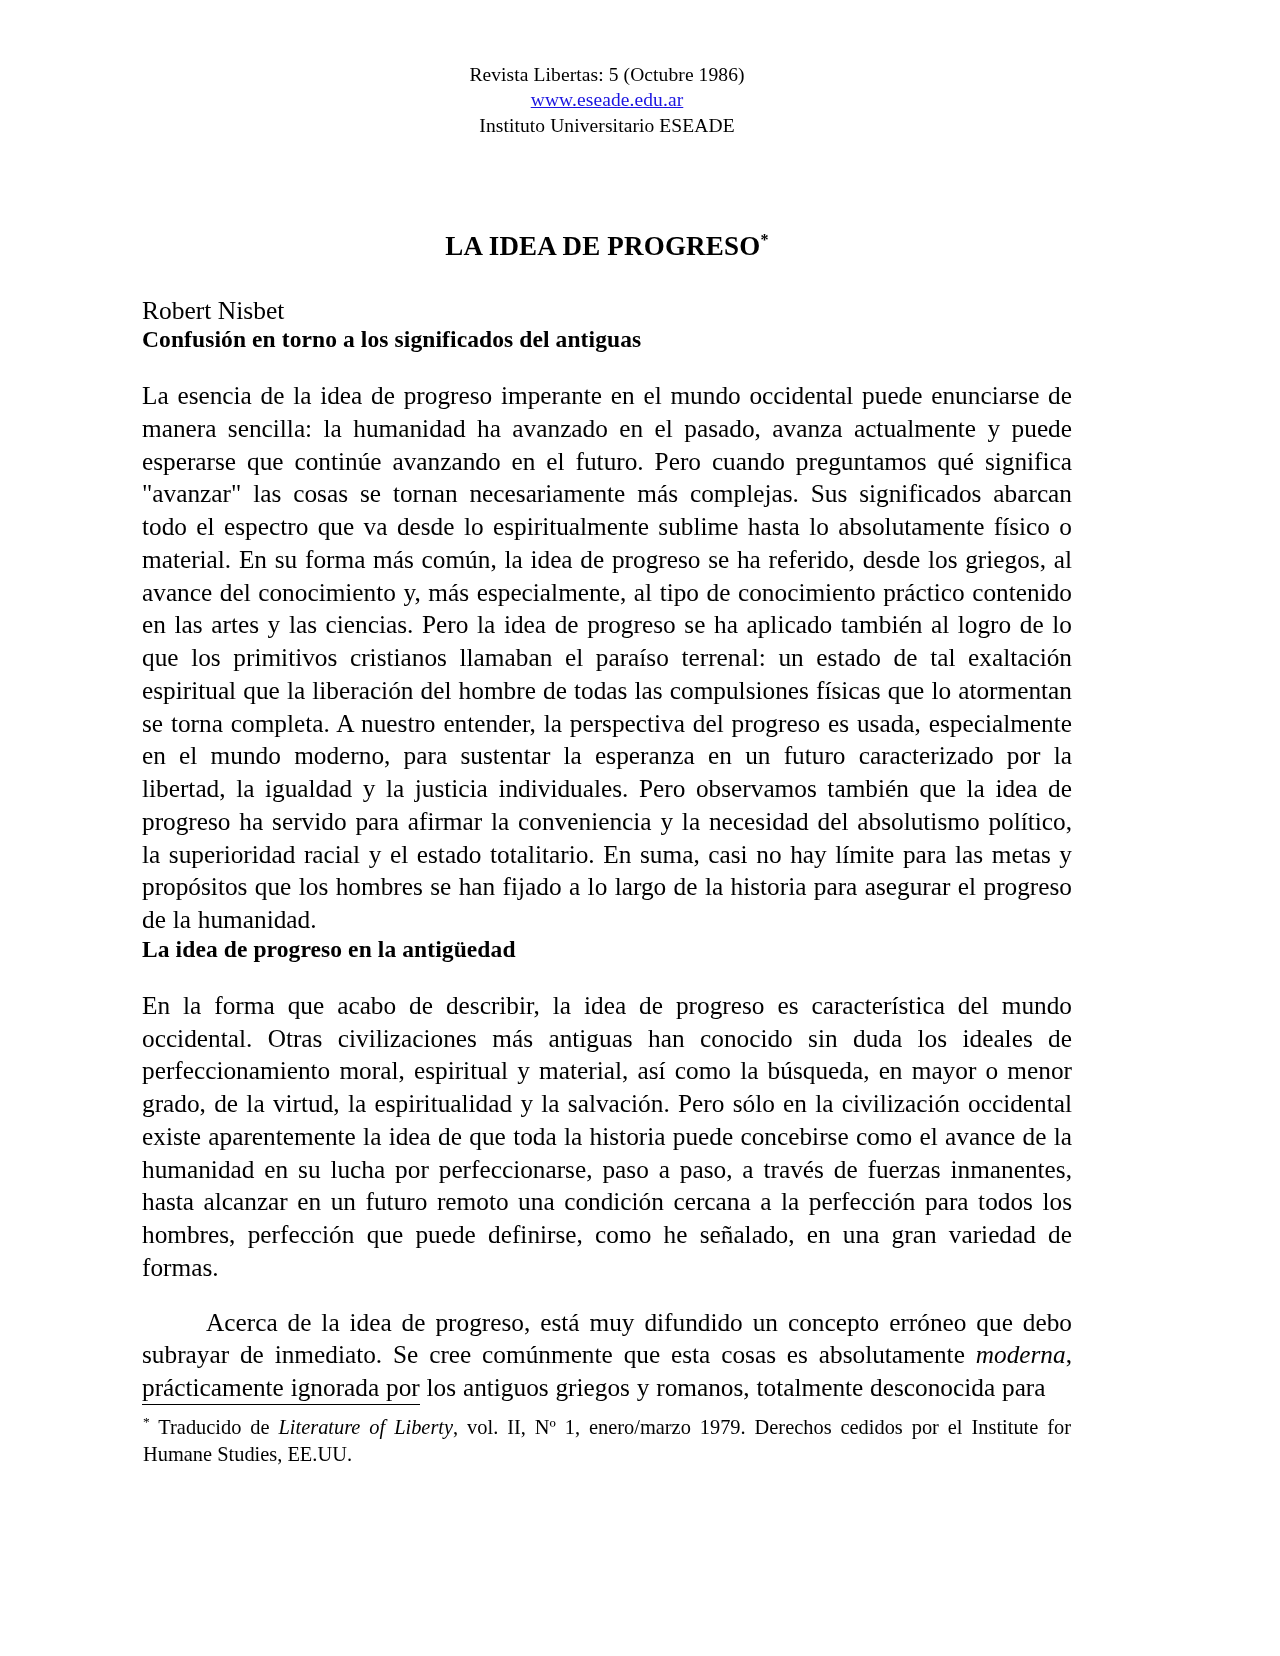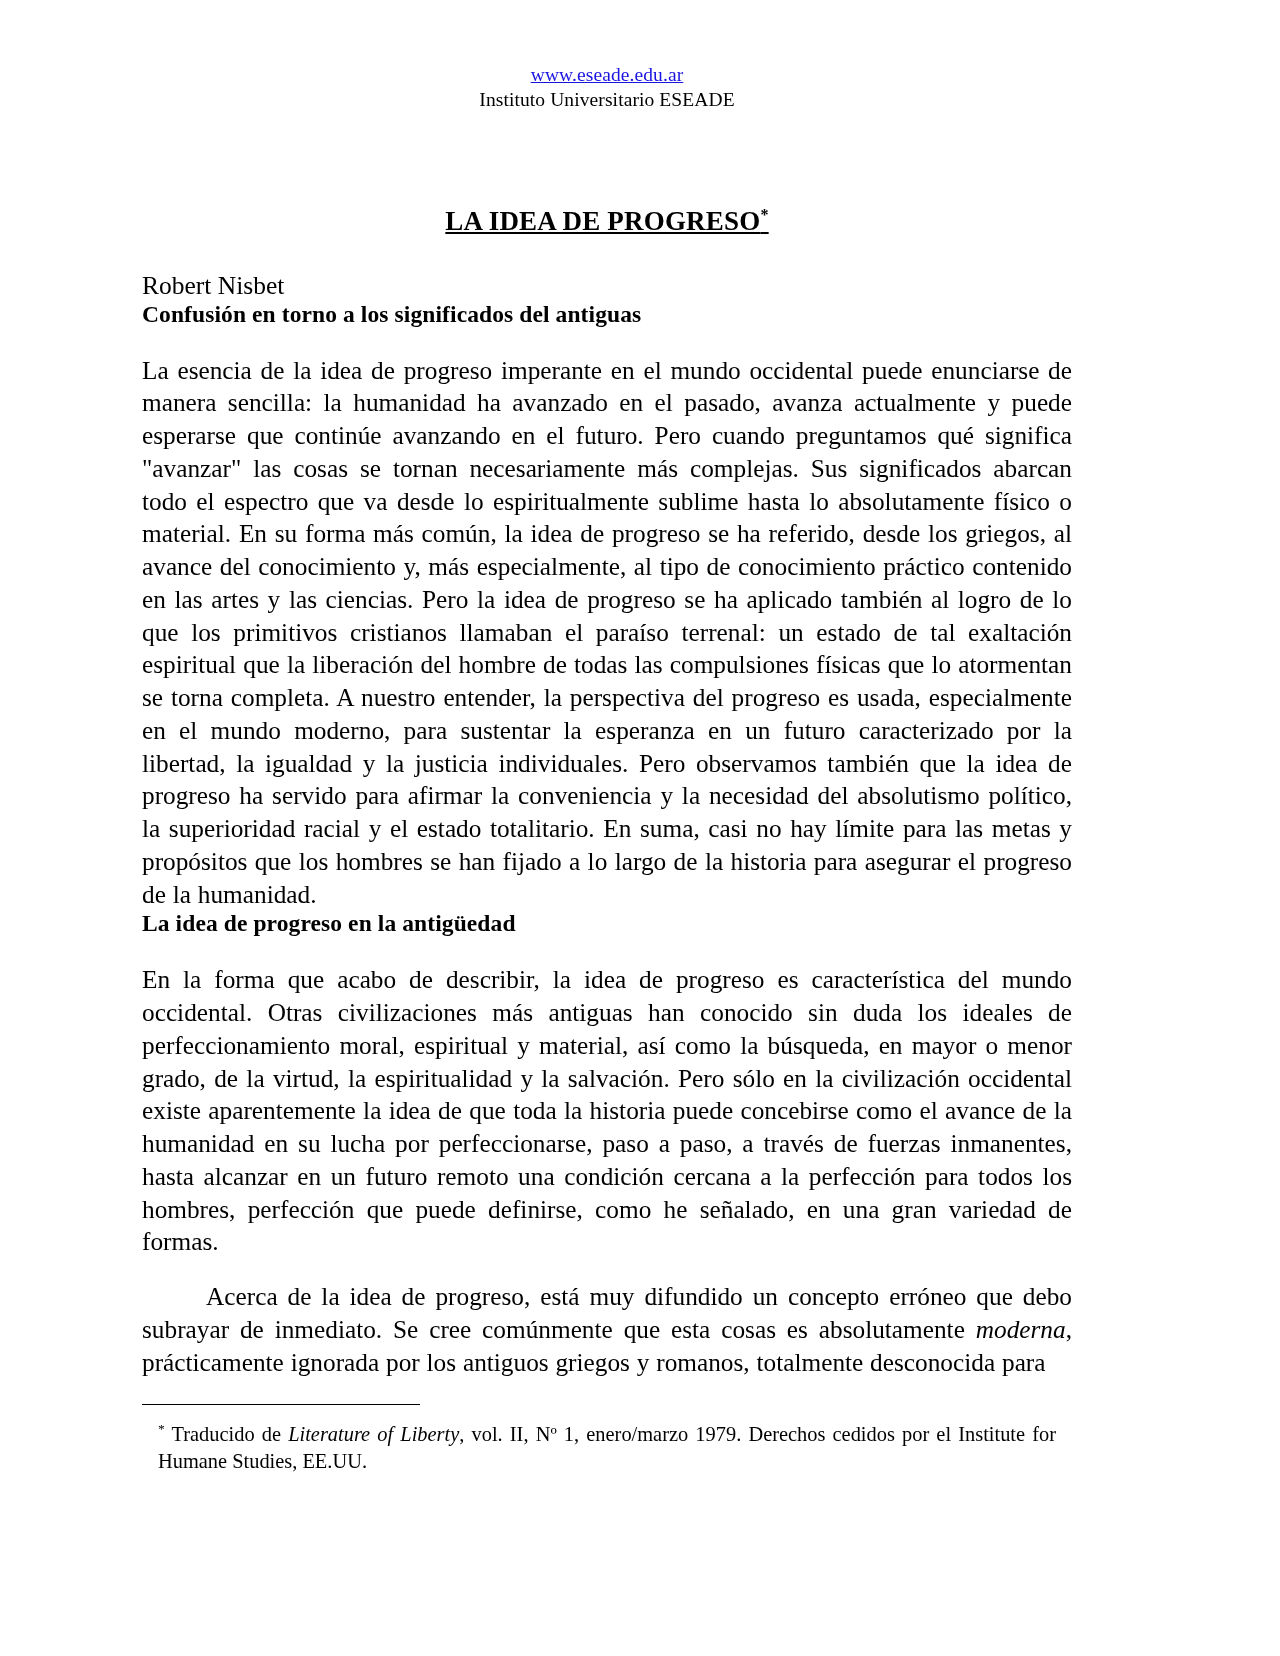--- a/index.html
+++ b/index.html
@@ -47,21 +47,20 @@
   }
 
   
   .doc-title {
     text-align: center;
     font-weight: bold;
     font-size: 27px;
     letter-spacing: 0.2px;
     margin: 0;
     padding-top: 93px;
-    text-decoration: underline;
   }
   .doc-title .fn-mark {
     font-size: 16px;
     vertical-align: super;
     font-weight: bold;
     line-height: 0;
   }
 
   
   .author {
@@ -108,36 +107,37 @@
     width: 278px;
     height: 0;
     border: 0;
     border-top: 1.4px solid #000;
     margin: 0 0 9px 0;
   }
   .footnote-text {
     font-size: 20.4px;
     line-height: 1.30;
     text-align: justify;
-    margin: 16px;
+    margin: 1px;
   }
   .footnote-text .fn-mark {
     font-size: 13.5px;
     vertical-align: super;
     line-height: 0;
   }
 </style>
 </head>
 <body>
 
 <div class="page">
 
   <div class="content">
 
     <div class="masthead">
+      <span class="masthead-line">Revista Libertas: 5 (Octubre 1986)</span>
       <span class="masthead-line">
         <a class="masthead-url" href="#">www.eseade.edu.ar</a>
       </span>
       <span class="masthead-line">Instituto Universitario ESEADE</span>
     </div>
 
     <h1 class="doc-title"><span>LA IDEA DE PROGRESO</span><span class="fn-mark">*</span></h1>
 
     <div class="author">Robert Nisbet</div>
 

